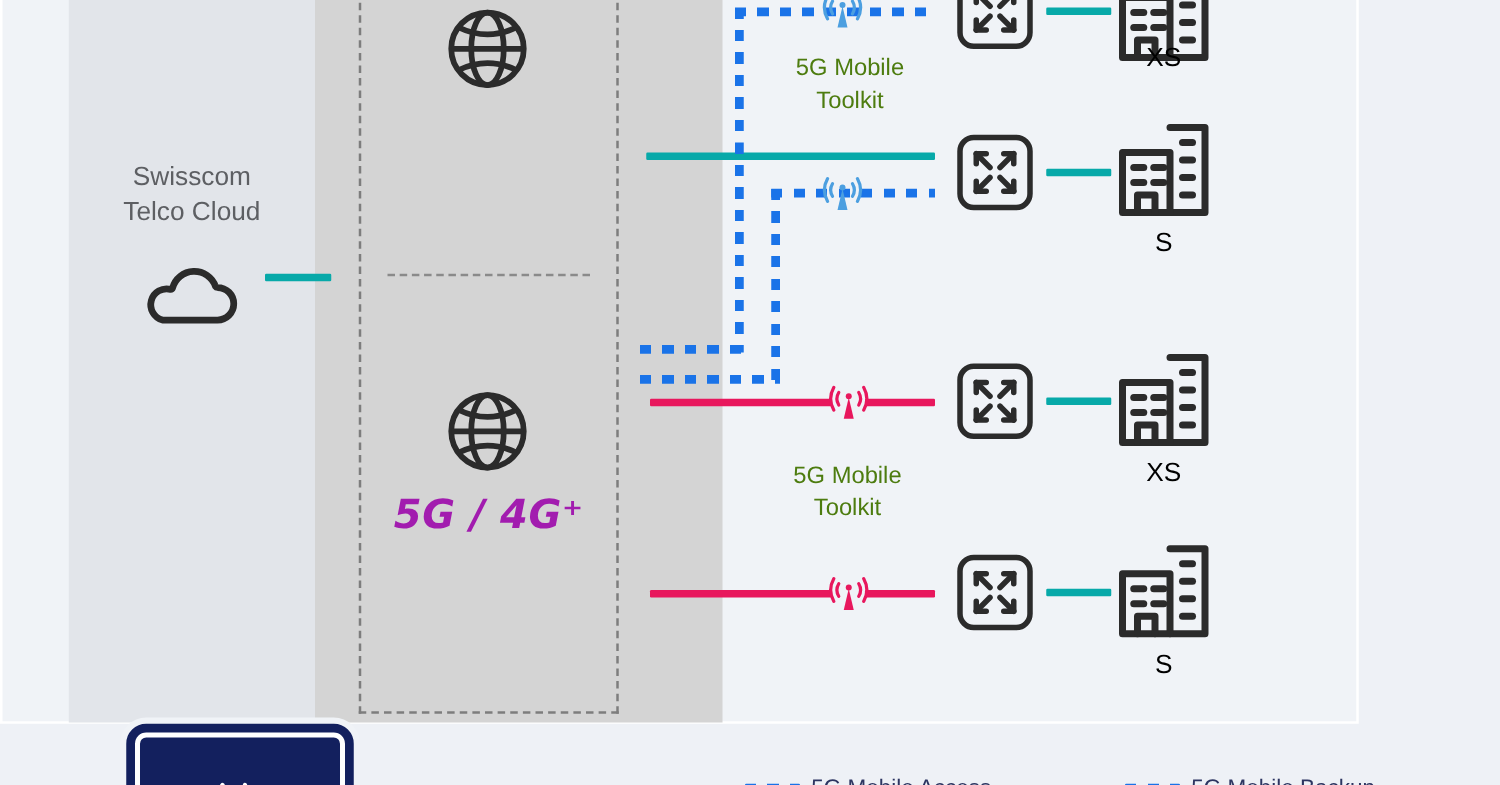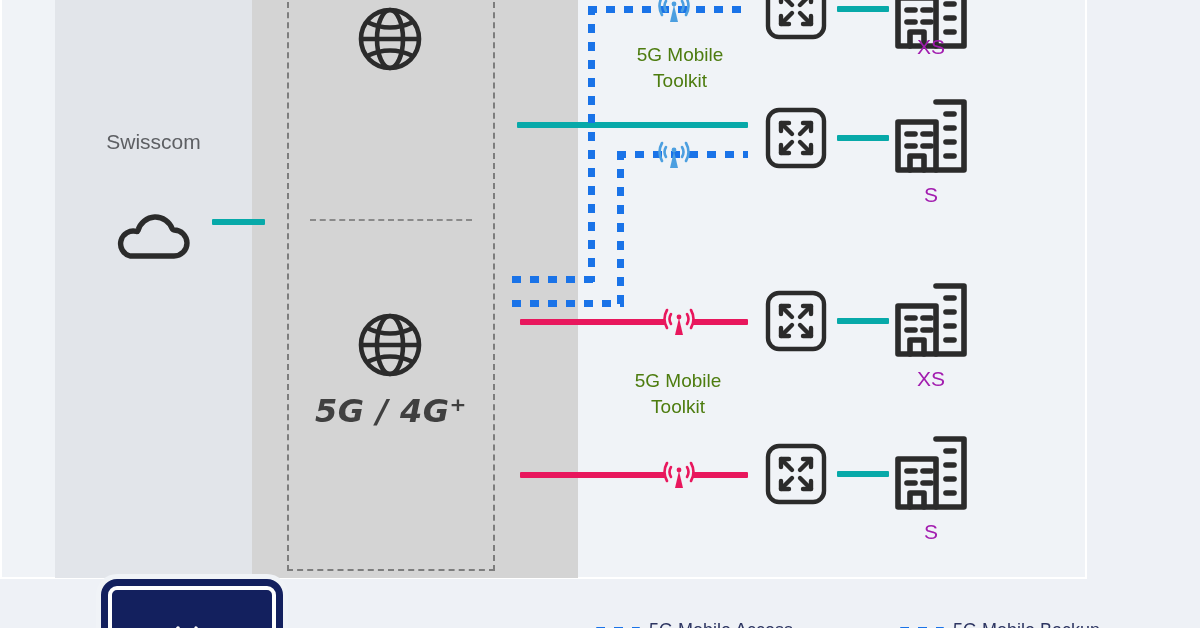--- a/index.html
+++ b/index.html
@@ -52,40 +52,40 @@
     position:absolute;left:106px;top:202px;width:92px;height:60px;
   }
   .net-label{
     position:absolute;left:287px;top:265px;width:208px;
   }
   .globe-top{position:absolute;left:355px;top:4px;width:70px;height:70px;}
   .globe-bottom{position:absolute;left:355px;top:310px;width:70px;height:70px;}
   .gen-label{
     position:absolute;left:287px;top:392px;width:208px;
     font-family:"DejaVu Sans", sans-serif;
-    font-style:italic;font-weight:700;font-size:32px;color:#404040;
+    font-style:italic;font-weight:700;font-size:32px;color:#a21caf;
     text-align:center;letter-spacing:0.5px;
   }
 
   
   .line{position:absolute;height:6px;border-radius:1px;}
   .line.teal{background:#07a9a9;}
   .line.pink{background:#e8175d;}
 
   .dots-h{position:absolute;height:7px;
     background-image:repeating-linear-gradient(to right,#1a73e8 0 9px,transparent 9px 18px);}
   .dots-v{position:absolute;width:7px;
     background-image:repeating-linear-gradient(to bottom,#1a73e8 0 9px,transparent 9px 18px);}
 
   
   .sdwan{position:absolute;width:62px;height:62px;}
   .bldg{position:absolute;}
   .size-label{
     position:absolute;width:90px;text-align:center;
-    font-size:21px;color:#a21caf;
+    font-size:21px;color:#000000;
   }
   .toolkit-label{
     position:absolute;width:160px;text-align:center;
     font-size:19px;line-height:26px;color:#4d7c0f;
   }
 
   
   .ant{position:absolute;width:34px;height:34px;}
 
   
@@ -124,20 +124,21 @@
 
   <div class="frame"></div>
 
   <div class="col-cloud"></div>
   <div class="col-net"></div>
   <div class="net-dash"></div>
   <div class="net-divider"></div>
 
   <div class="cloud-label t-grey">
     <div>Swisscom</div>
+    <div>Telco Cloud</div>
   </div>
   <div class="cloud-icon">
     <svg viewBox="0 0 92 60" width="92" height="60" fill="none" stroke="#2b2b2b" stroke-width="5.4" stroke-linejoin="round" stroke-linecap="round">
       <path d="M24 54 h44 a13 13 0 0 0 0-26 a2 2 0 0 1-1.6-0.9 A18 18 0 0 0 32 28.5
                a1.5 1.5 0 0 1-1.4 1 A12.6 12.6 0 0 0 24 54 Z"></path>
     </svg>
   </div>
 
   <div class="globe-top">
     <svg viewBox="0 0 70 70" width="70" height="70" fill="none" stroke="#2b2b2b" stroke-width="4.6">

